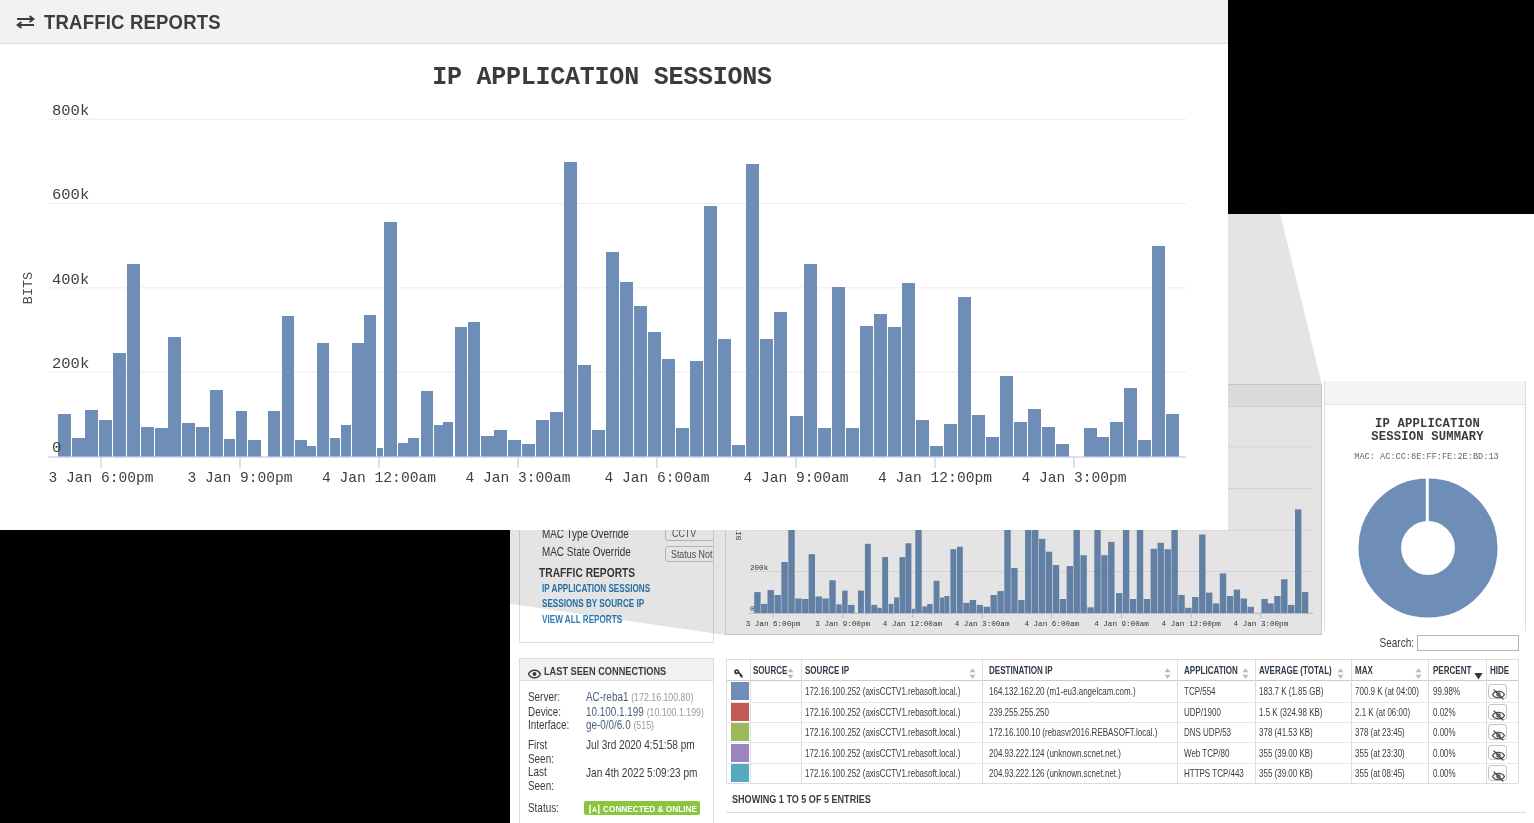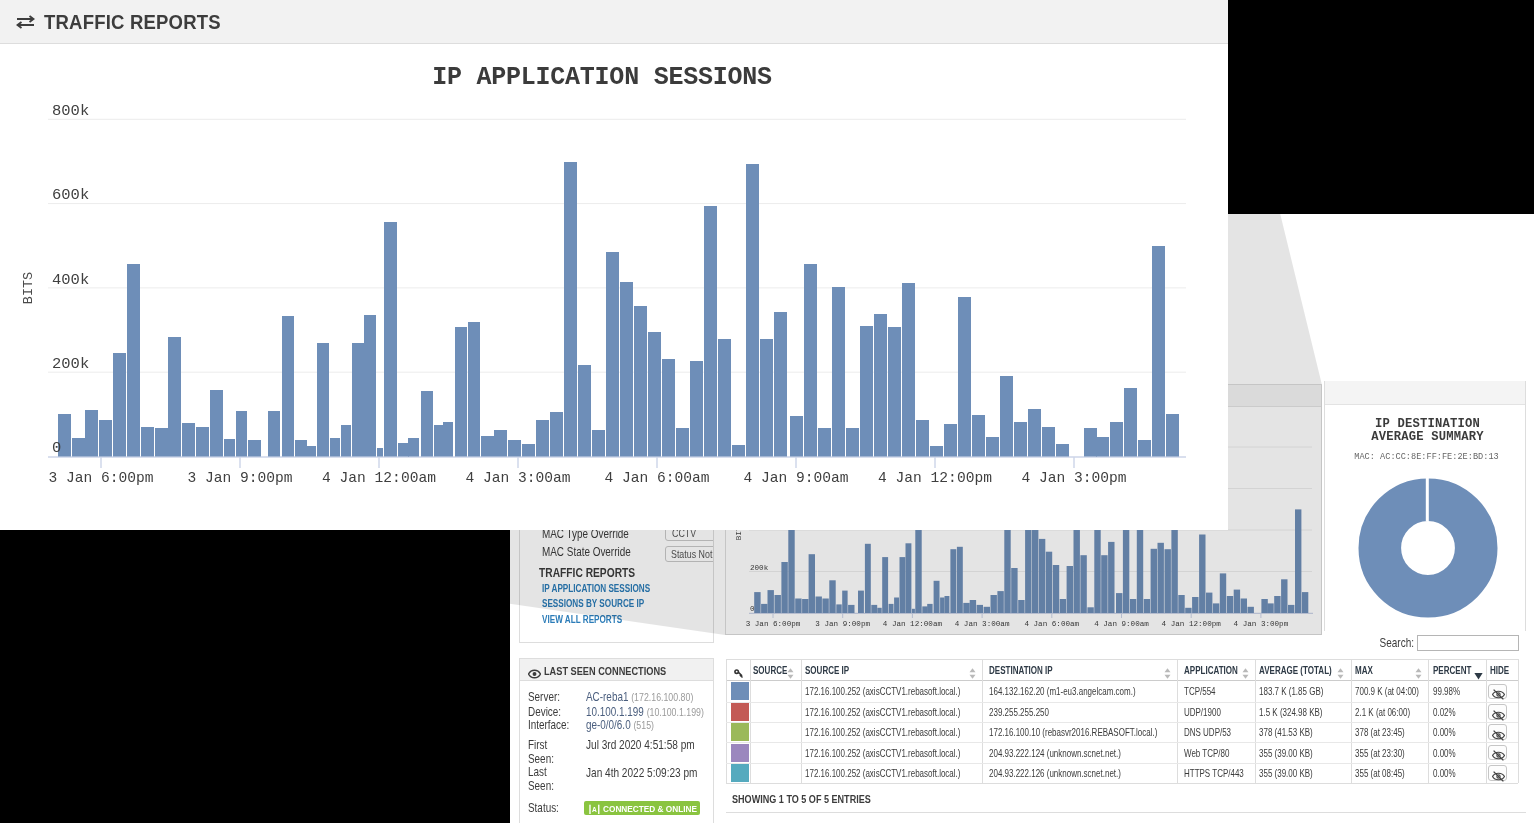--- a/index.html
+++ b/index.html
@@ -38,22 +38,22 @@
     <div style="position:absolute;left:8px;top:148.5px;transform:translateY(-50%) scaleX(0.8);transform-origin:left center;font-family:'Liberation Sans',sans-serif;font-size:12.4px;color:#3b3b3b;font-weight:normal;letter-spacing:0px;white-space:nowrap;">Status:</div>
     <div class="abs" style="left:64px;top:142px;width:116px;height:13.5px;background:#8ac440;border-radius:2px"></div>
     <div style="position:absolute;left:68px;top:148.7px;transform:translateY(-50%) scaleX(0.88);transform-origin:left center;font-family:'Liberation Sans',sans-serif;font-size:9.4px;color:#fff;font-weight:bold;letter-spacing:0px;white-space:nowrap;"><span style="font-size:7.5px">┃A┃</span> CONNECTED &amp; ONLINE</div>
   </div>
 <div class="abs" style="left:725px;top:384px;width:597px;height:251px;border:1px solid #ddd;background:#fff">
     <div class="abs" style="left:0;top:0;width:100%;height:22px;background:#f4f4f4;border-bottom:1px solid #e3e3e3"></div>
   </div>
 <div class="abs" style="left:1324px;top:381px;width:202px;height:250px;border-left:1px solid #ddd;border-right:1px solid #ddd;background:#fff">
     <div class="abs" style="left:0;top:0;width:100%;height:24px;background:#f4f4f4;border-bottom:1px solid #e3e3e3"></div>
   </div>
-<div style="position:absolute;left:1427.5px;top:424px;transform:translate(-50%,-50%) scaleX(1.0);transform-origin:center center;font-family:'Liberation Mono',monospace;font-size:12.2px;color:#3b3b3b;font-weight:bold;letter-spacing:0.2px;white-space:nowrap;">IP DESTINATION</div>
-<div style="position:absolute;left:1427.5px;top:436.5px;transform:translate(-50%,-50%) scaleX(1.0);transform-origin:center center;font-family:'Liberation Mono',monospace;font-size:12.2px;color:#3b3b3b;font-weight:bold;letter-spacing:0.2px;white-space:nowrap;">AVERAGE SUMMARY</div>
+<div style="position:absolute;left:1427.5px;top:424px;transform:translate(-50%,-50%) scaleX(1.0);transform-origin:center center;font-family:'Liberation Mono',monospace;font-size:12.2px;color:#3b3b3b;font-weight:bold;letter-spacing:0.2px;white-space:nowrap;">IP APPLICATION</div>
+<div style="position:absolute;left:1427.5px;top:436.5px;transform:translate(-50%,-50%) scaleX(1.0);transform-origin:center center;font-family:'Liberation Mono',monospace;font-size:12.2px;color:#3b3b3b;font-weight:bold;letter-spacing:0.2px;white-space:nowrap;">SESSION SUMMARY</div>
 <div style="position:absolute;left:1426.5px;top:456.5px;transform:translate(-50%,-50%) scaleX(1.0);transform-origin:center center;font-family:'Liberation Mono',monospace;font-size:8.6px;color:#666;font-weight:normal;letter-spacing:0px;white-space:nowrap;">MAC: AC:CC:8E:FF:FE:2E:BD:13</div>
 <div style="position:absolute;right:120px;top:643px;transform:translateY(-50%) scaleX(0.82);transform-origin:right center;font-family:'Liberation Sans',sans-serif;font-size:12.2px;color:#3b3b3b;font-weight:normal;letter-spacing:0px;white-space:nowrap;">Search:</div>
 <div class="abs" style="left:1416.5px;top:635px;width:102px;height:15.5px;border:1px solid #b5b5b5;background:#fff"></div>
 <div class="abs" style="left:726px;top:658.5px;width:792px;height:22.5px;border-top:1px solid #ddd;border-bottom:1px solid #ccc;background:#fff"></div>
 <div class="abs" style="left:749.5px;top:658.5px;width:1px;height:124.5px;background:#ddd"></div>
 <div class="abs" style="left:800.5px;top:658.5px;width:1px;height:124.5px;background:#ddd"></div>
 <div class="abs" style="left:982px;top:658.5px;width:1px;height:124.5px;background:#ddd"></div>
 <div class="abs" style="left:1177px;top:658.5px;width:1px;height:124.5px;background:#ddd"></div>
 <div class="abs" style="left:1254.5px;top:658.5px;width:1px;height:124.5px;background:#ddd"></div>
 <div class="abs" style="left:1351px;top:658.5px;width:1px;height:124.5px;background:#ddd"></div>

